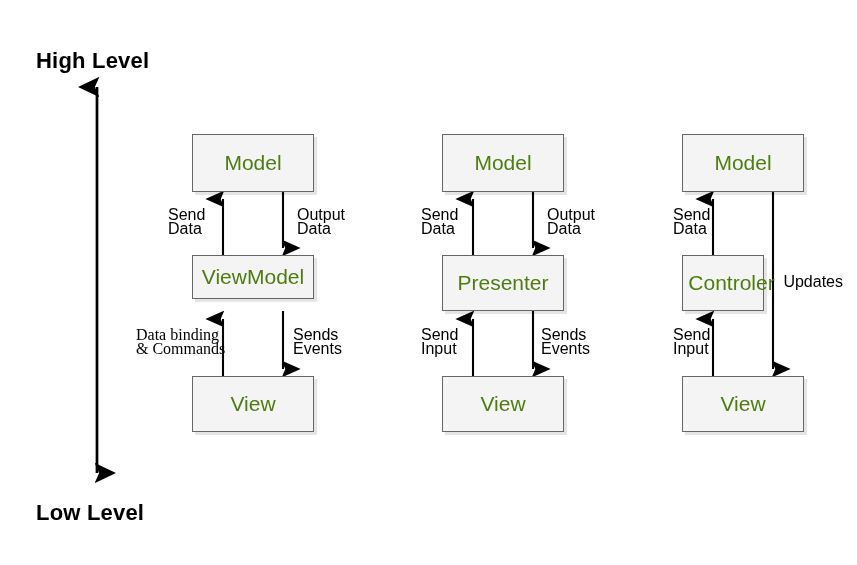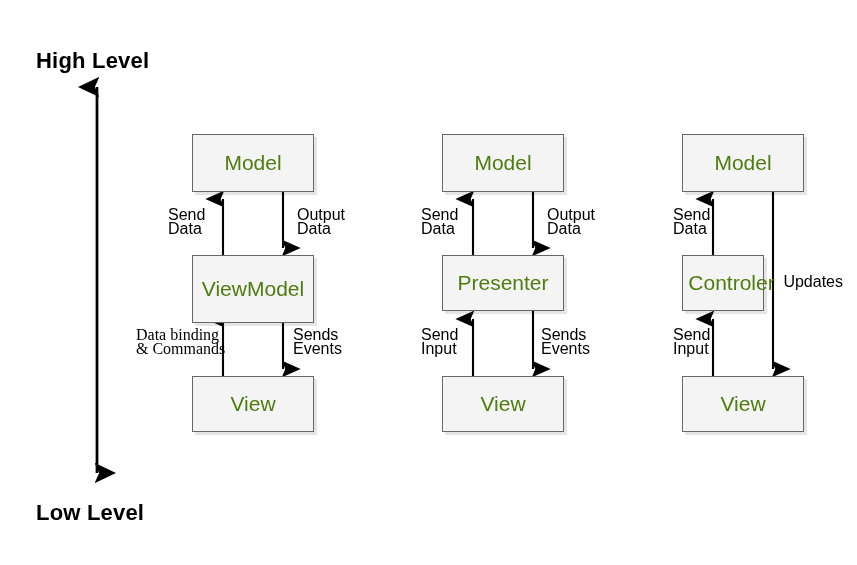--- a/index.html
+++ b/index.html
@@ -53,21 +53,21 @@
     align-items: center;
     justify-content: center;
     font-family: "Liberation Sans", sans-serif;
     font-size: 21px;
     color: #4d7c0f;
     white-space: nowrap;
   }
 
   
   #c1-model     { left: 192px; top: 134px; width: 122px; height: 58px; }
-  #c1-viewmodel { left: 192px; top: 255px; width: 122px; height: 68px; }
+  #c1-viewmodel { left: 192px; top: 255px; width: 122px; height: 44px; }
   #c1-view      { left: 192px; top: 376px; width: 122px; height: 56px; }
 
   
   #c2-model     { left: 442px; top: 134px; width: 122px; height: 58px; }
   #c2-presenter { left: 442px; top: 255px; width: 122px; height: 56px; }
   #c2-view      { left: 442px; top: 376px; width: 122px; height: 56px; }
 
   
   #c3-model      { left: 682px; top: 134px; width: 122px; height: 58px; }
   #c3-controller { left: 682px; top: 255px; width:  82px; height: 56px; padding-left: 17px; }

